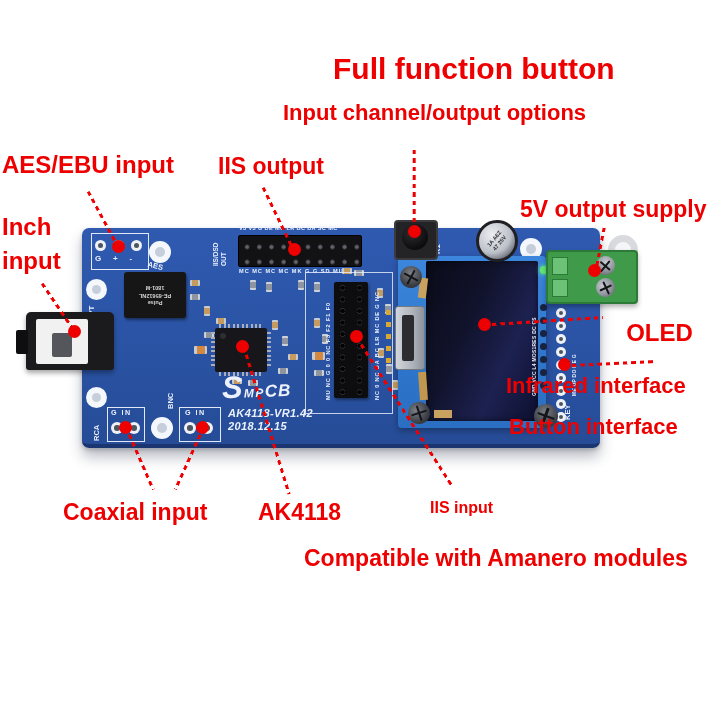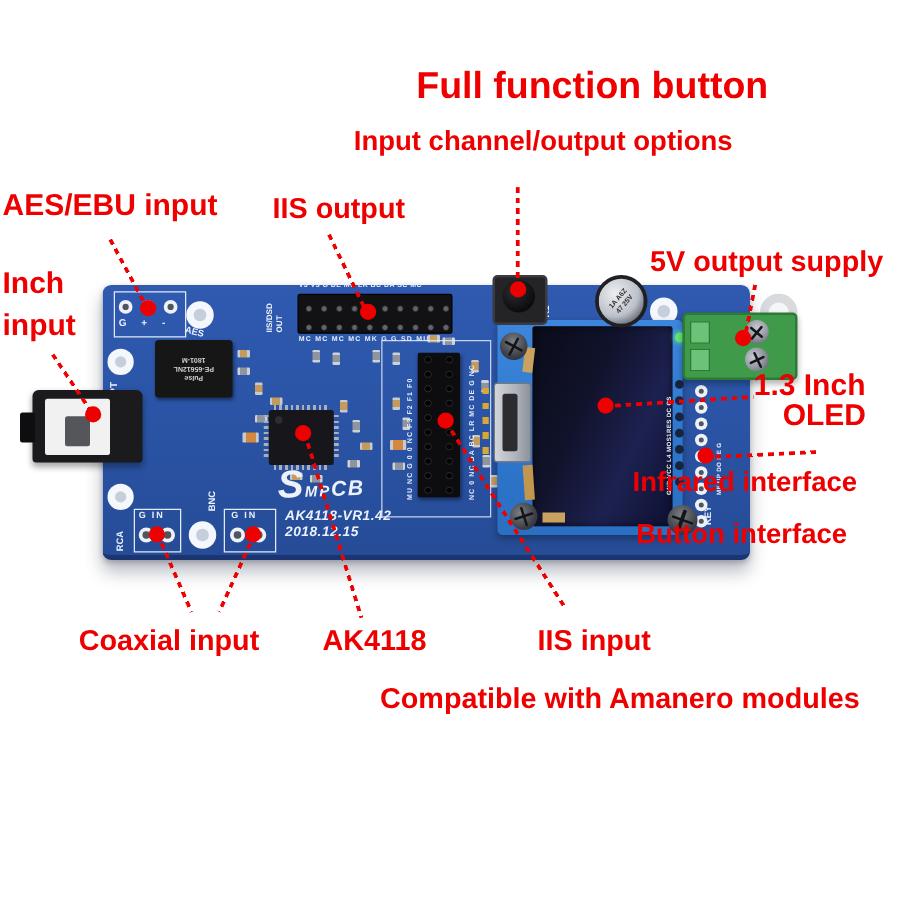--- a/index.html
+++ b/index.html
@@ -48,27 +48,26 @@
 
 <div class="stage">
 
   <div class="lbl" style="left:333px;top:53px;font-size:30px;">Full function button</div>
   <div class="lbl" style="left:283px;top:101px;font-size:22px;">Input channel/output options</div>
   <div class="lbl" style="left:2px;top:152px;font-size:24px;">AES/EBU input</div>
   <div class="lbl" style="left:218px;top:154px;font-size:23px;">IIS output</div>
   <div class="lbl" style="left:520px;top:197px;font-size:23px;">5V output supply</div>
   <div class="lbl" style="left:2px;top:214px;font-size:24px;">Inch</div>
   <div class="lbl" style="left:2px;top:248px;font-size:24px;">input</div>
-  <div class="lbl" style="left:603px;top:296px;font-size:24px;">1.3 Inch</div>
   <div class="lbl" style="left:603px;top:320px;width:113px;text-align:center;font-size:24px;">OLED</div>
   <div class="lbl" style="left:506px;top:374px;font-size:22px;">Infrared interface</div>
   <div class="lbl" style="left:509px;top:415px;font-size:22px;">Button interface</div>
   <div class="lbl" style="left:63px;top:500px;font-size:23px;">Coaxial input</div>
   <div class="lbl" style="left:258px;top:500px;font-size:23px;">AK4118</div>
-  <div class="lbl" style="left:430px;top:500px;font-size:23px;">IIS input</div>
+  <div class="lbl" style="left:430px;top:500px;font-size:16px;">IIS input</div>
   <div class="lbl" style="left:304px;top:546px;font-size:23px;">Compatible with Amanero modules</div>
 
   <div class="dline" style="left:414px;top:148px;width:80px;transform:rotate(90deg);"></div>
   <div class="dline" style="left:88px;top:190px;width:61px;transform:rotate(61.7deg);"></div>
   <div class="dline" style="left:263px;top:186px;width:67px;transform:rotate(64.2deg);"></div>
   <div class="dline" style="left:42px;top:282px;width:55px;transform:rotate(56deg);"></div>
   <div class="dline" style="left:604px;top:226px;width:42px;transform:rotate(101deg);"></div>
   <div class="dline" style="left:492px;top:323px;width:111px;transform:rotate(-3.6deg);"></div>
   <div class="dline" style="left:572px;top:364px;width:84px;transform:rotate(-2.7deg);"></div>
   <div class="dline" style="left:129px;top:433px;width:60px;transform:rotate(66.4deg);"></div>

